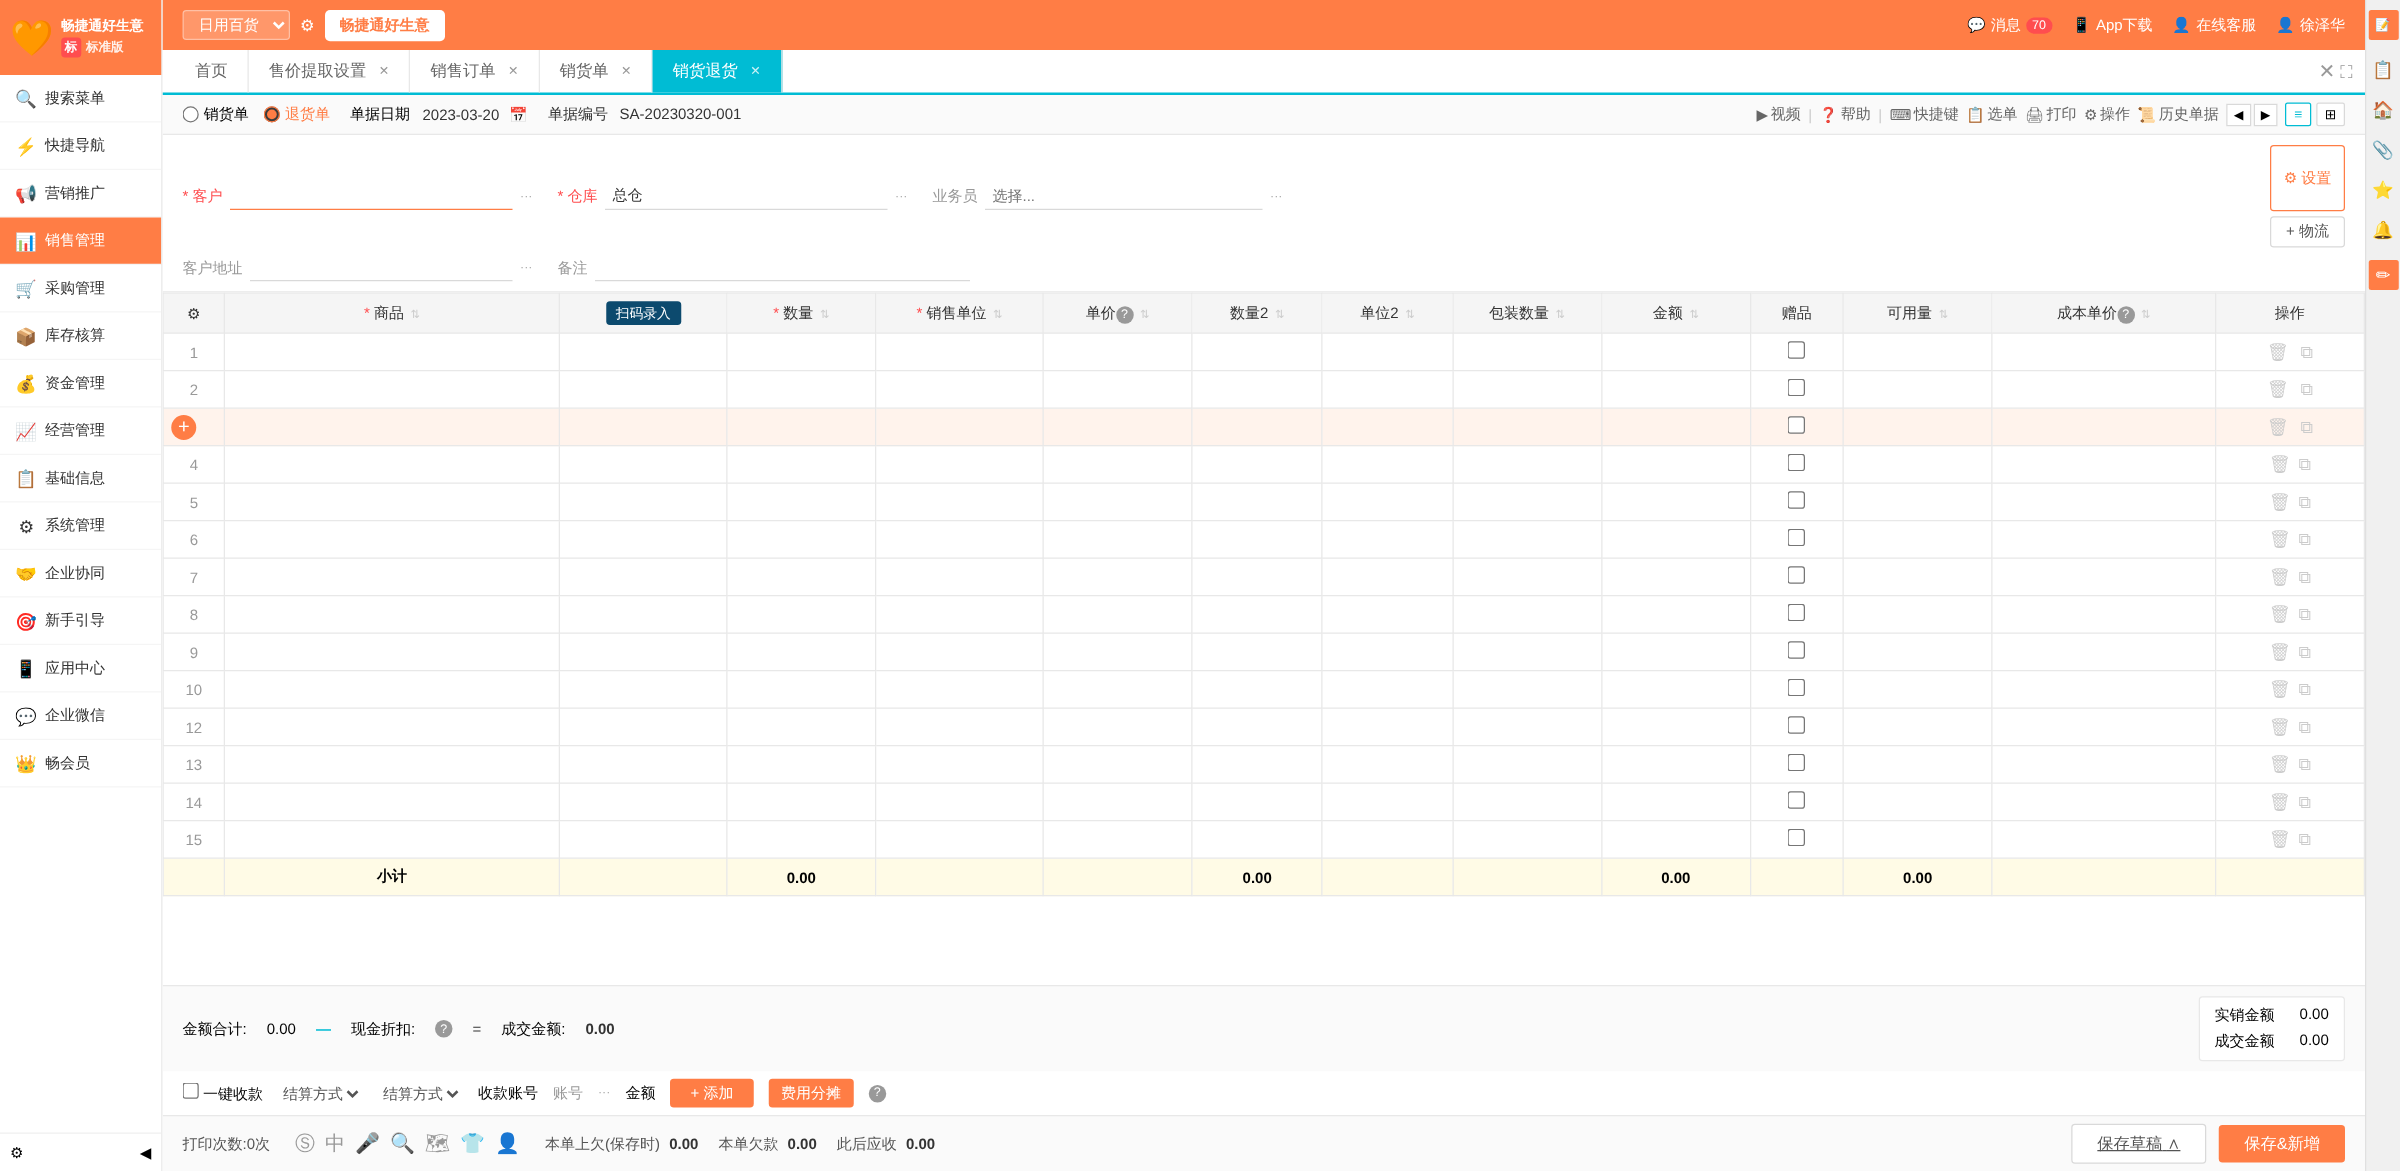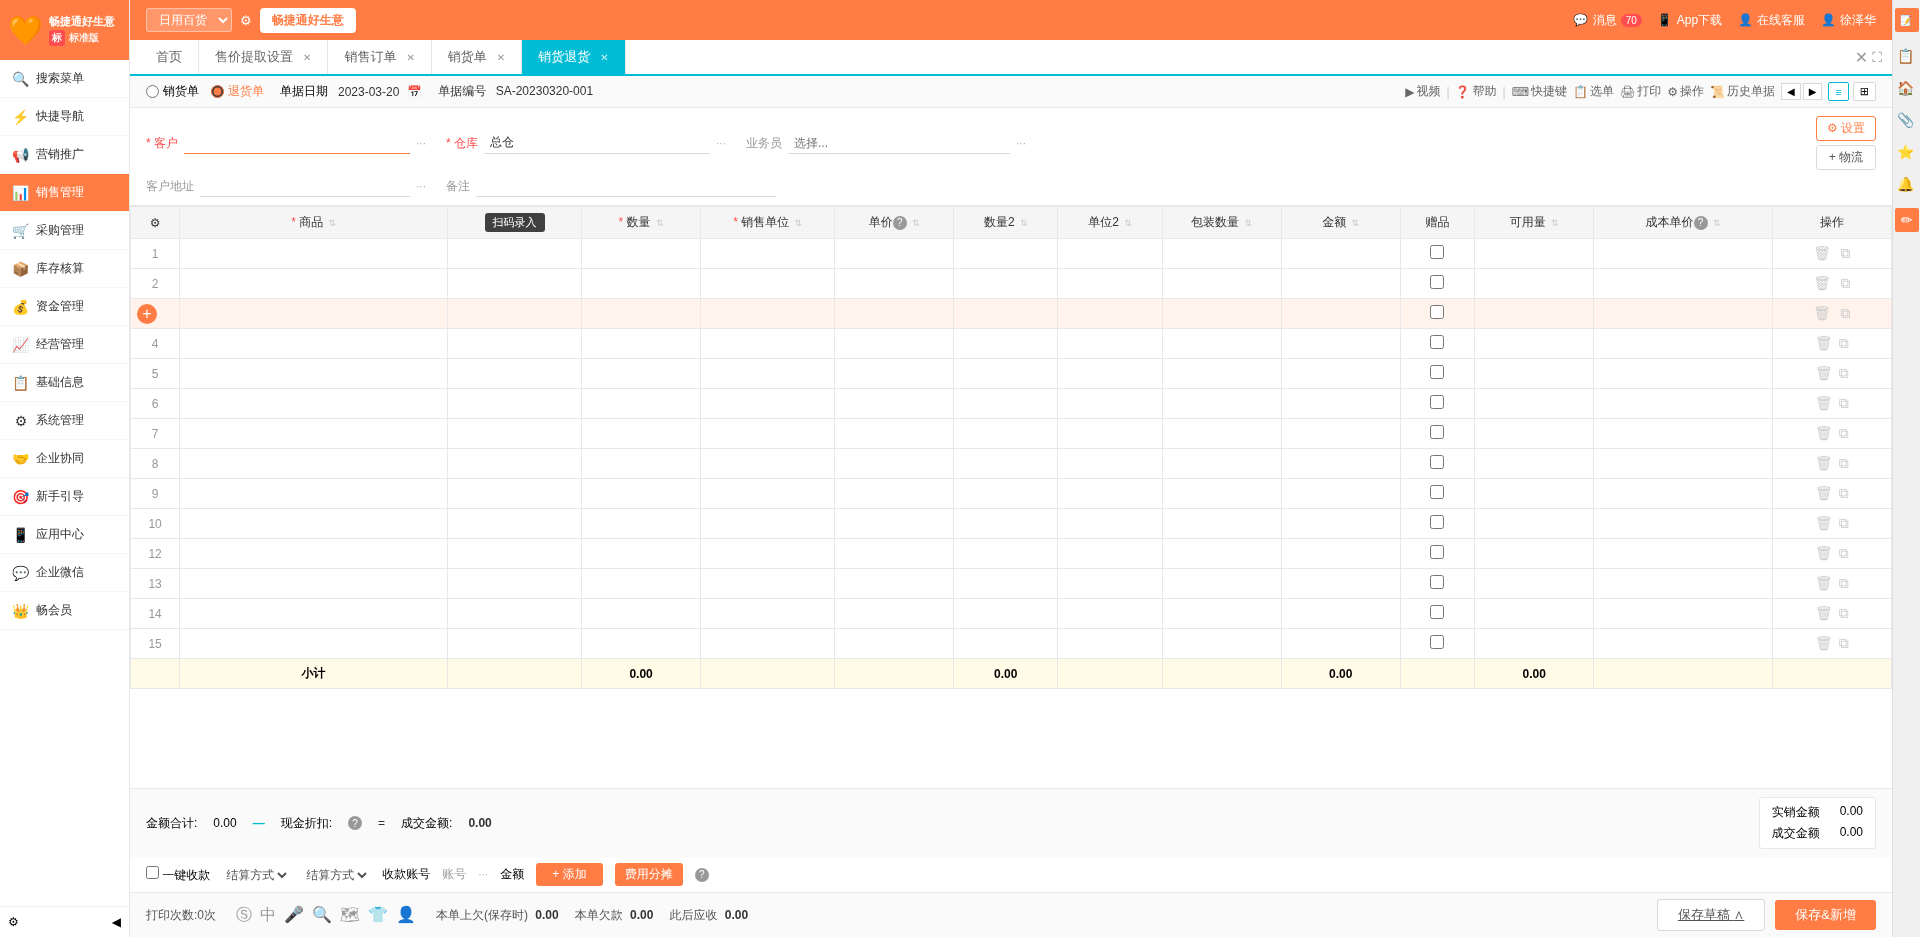--- a/index.html
+++ b/index.html
@@ -72,21 +72,21 @@
     .data-table th .sort-arrows { color: #ccc; font-size: 9px; margin-left: 2px; }
     .data-table td { padding: 4px 6px; border: 1px solid #e8e8e8; text-align: center; height: 30px; }
     .data-table tr.highlighted td { background: #fff3ec; }
     .data-table .row-num { color: #999; width: 30px; }
     .data-table .checkbox-cell { width: 30px; }
     .data-table .action-cell { width: 60px; }
     .checkbox-input { width: 14px; height: 14px; }
     .delete-icon { cursor: pointer; color: #ccc; font-size: 14px; margin: 0 3px; }
     .copy-icon { cursor: pointer; color: #ccc; font-size: 14px; margin: 0 3px; }
     .add-row-btn { background: #ff7d45; color: white; border: none; border-radius: 50%; width: 20px; height: 20px; font-size: 16px; cursor: pointer; display: flex; align-items: center; justify-content: center; line-height: 1; }
-    .barcode-btn { background: #404040; color: white; border: none; padding: 2px 8px; border-radius: 3px; cursor: pointer; font-size: 11px; }
+    .barcode-btn { background: #0c4a6e; color: white; border: none; padding: 2px 8px; border-radius: 3px; cursor: pointer; font-size: 11px; }
     .subtotal-row td { background: #fffbe6; font-weight: bold; }
 
     
     .footer-calc { padding: 8px 16px; border-top: 1px solid #e8e8e8; background: #fafafa; font-size: 12px; flex-shrink: 0; }
     .footer-row1 { display: flex; align-items: center; gap: 16px; }
     .footer-payment { padding: 6px 16px; display: flex; align-items: center; gap: 12px; font-size: 12px; flex-shrink: 0; }
 
     
     .bottom-bar { background: #fafafa; border-top: 1px solid #e8e8e8; padding: 6px 16px; display: flex; align-items: center; justify-content: space-between; flex-shrink: 0; }
     .bottom-bar-left { display: flex; gap: 20px; font-size: 12px; color: #555; align-items: center; }
@@ -99,21 +99,21 @@
     .minus-sign { color: #00bcd4; font-weight: bold; }
     .equals-sign { color: #333; }
 
     .help-icons { display: flex; gap: 6px; align-items: center; color: #666; font-size: 12px; }
     .help-icon { display: flex; align-items: center; gap: 2px; cursor: pointer; }
 
     .view-toggle { display: flex; gap: 4px; }
     .view-btn { background: white; border: 1px solid #d9d9d9; padding: 2px 6px; cursor: pointer; font-size: 11px; border-radius: 2px; }
     .view-btn.active { border-color: #00bcd4; color: #00bcd4; }
 
-    .settings-btn { background: white; border: 1px solid #ff7d45; color: #ff7d45; padding: 3px 10px; border-radius: 3px; cursor: pointer; font-size: 12px; }
+    .settings-btn { background: white; border: 1px solid #ff7d45; color: #ff7d45; padding: 17px 10px; border-radius: 3px; cursor: pointer; font-size: 12px; }
     .add-logistics-btn { background: white; border: 1px solid #d9d9d9; color: #555; padding: 3px 10px; border-radius: 3px; cursor: pointer; font-size: 12px; }
     .fee-split-btn { background: #ff7d45; color: white; border: none; padding: 3px 10px; border-radius: 3px; cursor: pointer; font-size: 12px; }
     .help-circle { width: 14px; height: 14px; border-radius: 50%; background: #999; color: white; display: inline-flex; align-items: center; justify-content: center; font-size: 10px; cursor: pointer; }
 
     .print-area { color: #555; font-size: 12px; }
     
     select.inline-select { border: none; background: transparent; font-size: 12px; color: #555; cursor: pointer; outline: none; }
     
     .nav-arrows { display: flex; gap: 2px; }
     .nav-arrow { border: 1px solid #d9d9d9; background: white; padding: 2px 5px; cursor: pointer; font-size: 10px; }

